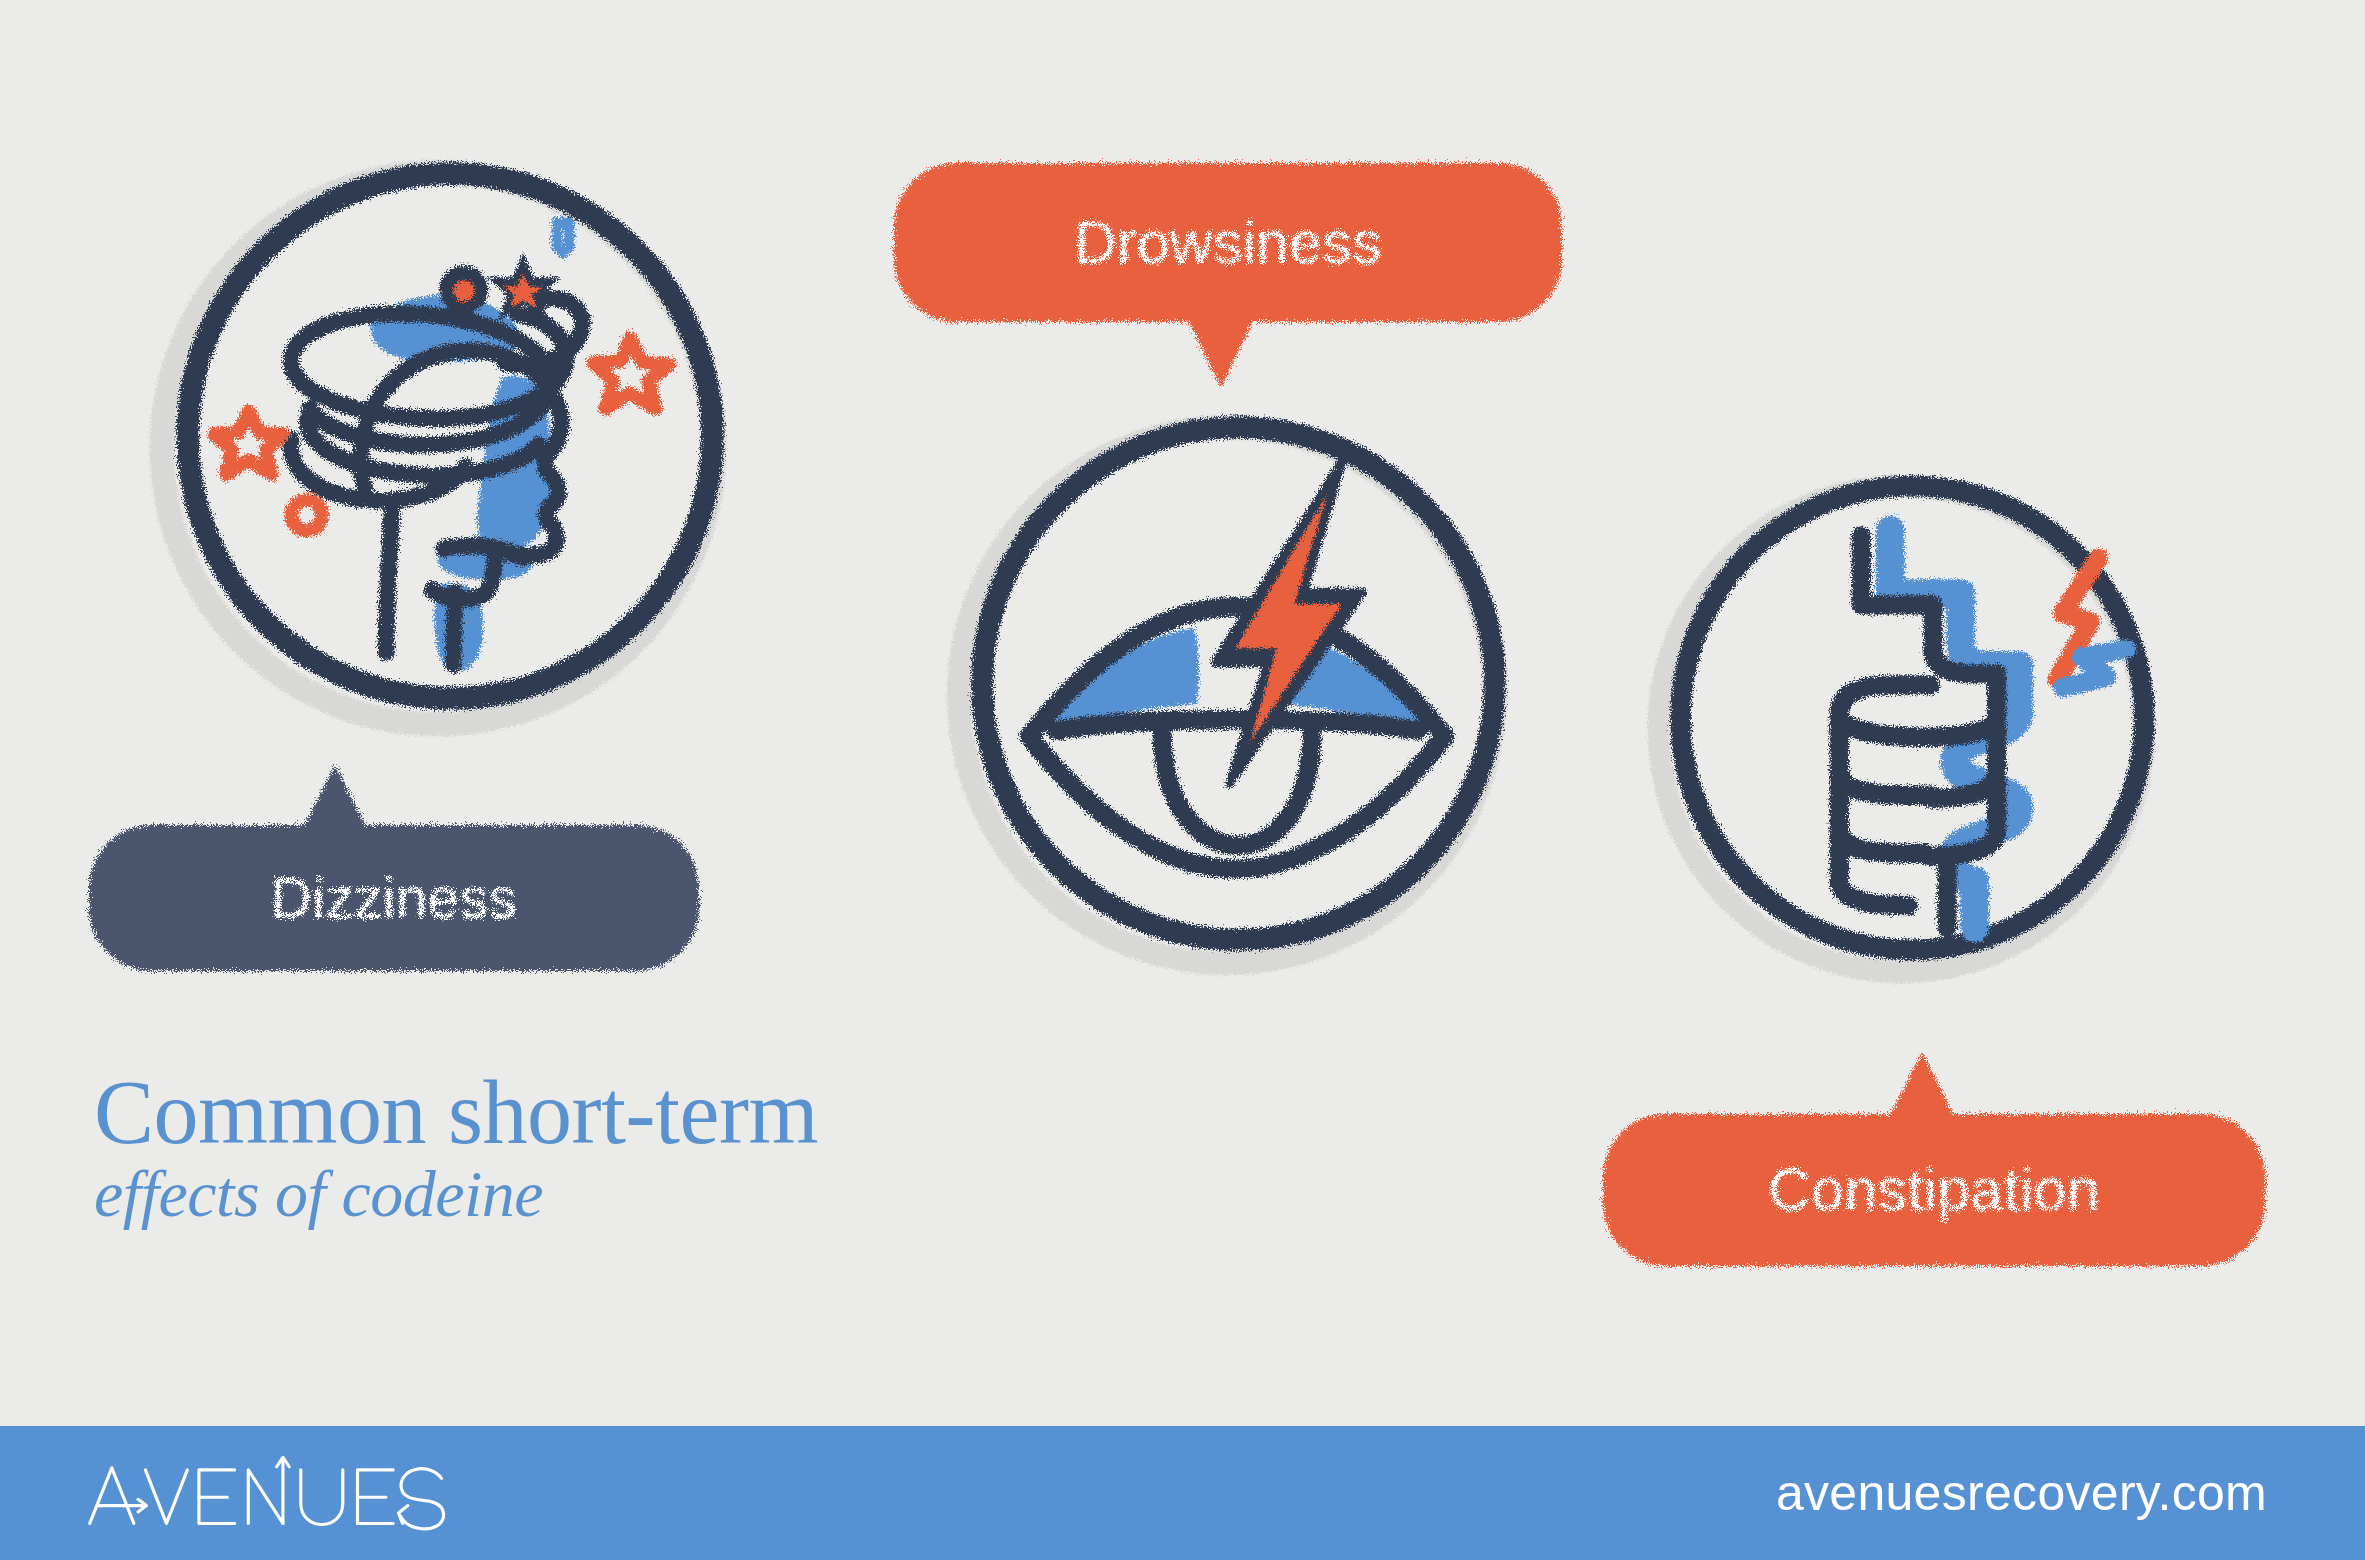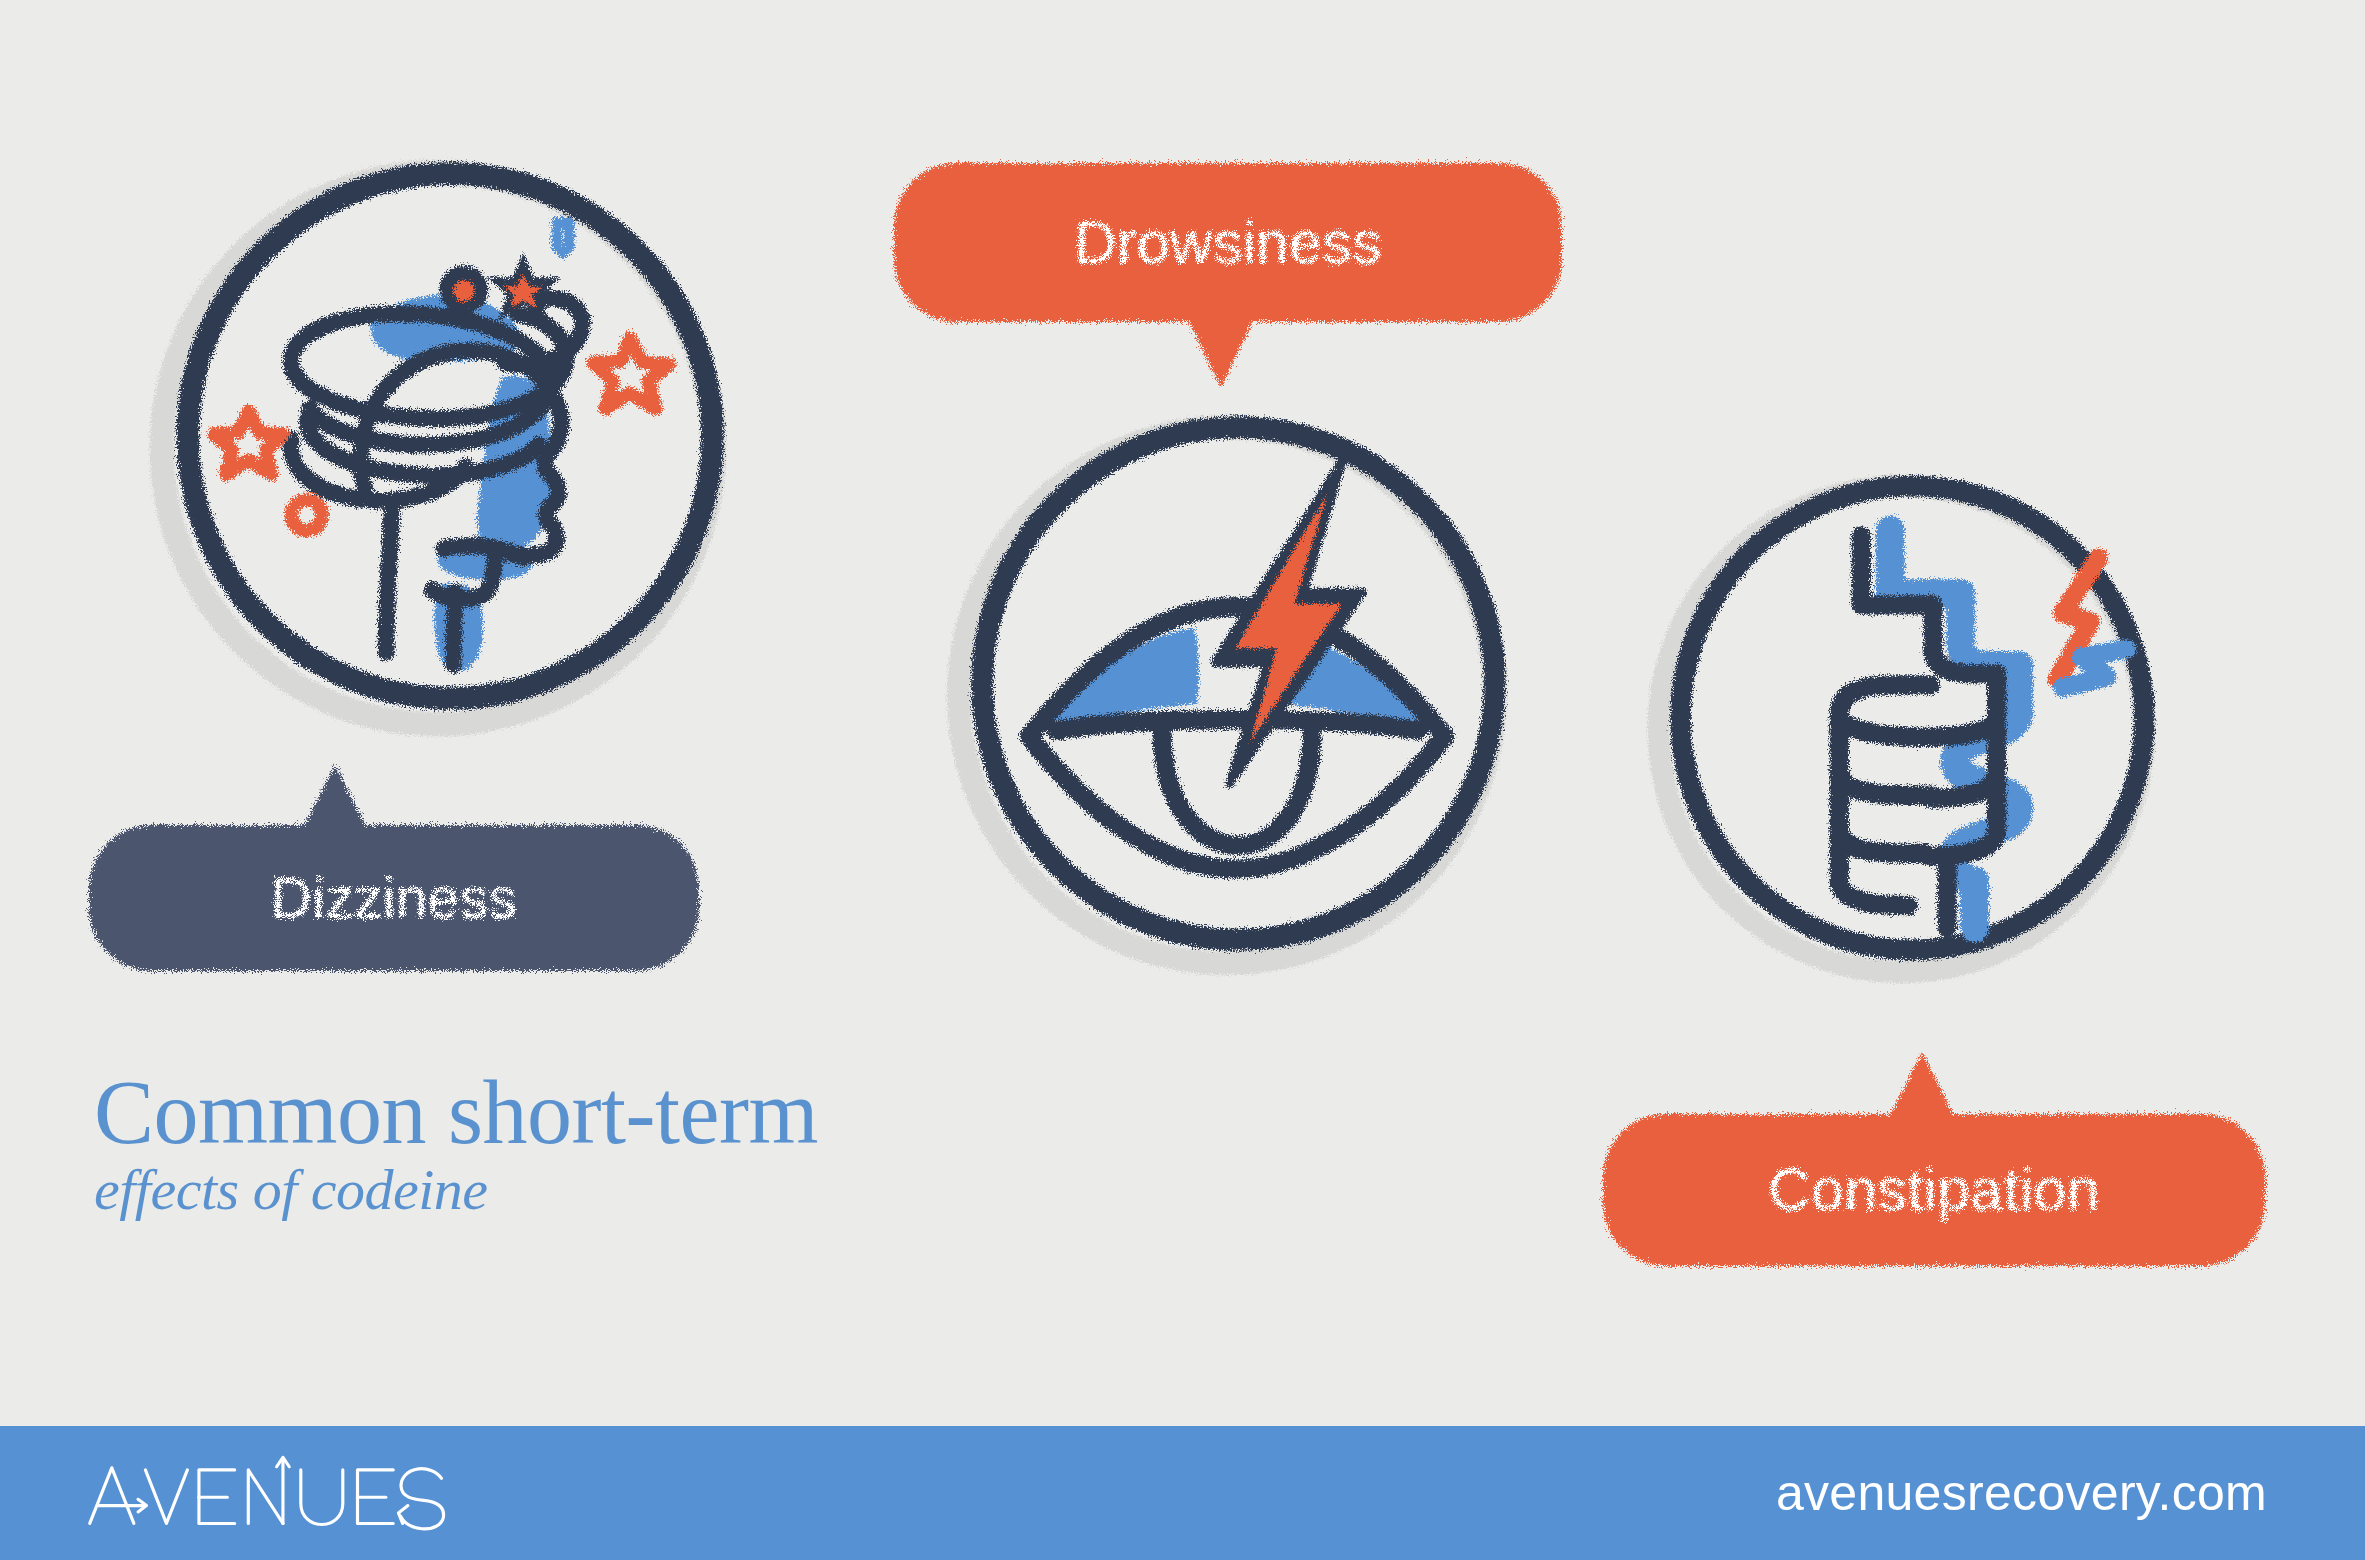--- a/index.html
+++ b/index.html
@@ -84,21 +84,21 @@
 
   
   #headline {
     position:absolute;
     left:94px; top:1066px;
     color:#5a92cf;
     font-family:"Liberation Serif", serif;
     line-height:1.04;
   }
   #headline .line1 { display:block; font-size:90px; font-weight:400; letter-spacing:-0.5px; }
-  #headline .line2 { display:block; font-size:58px; font-weight:400; font-style:italic; letter-spacing:-0.5px; }
+  #headline .line2 { display:block; font-size:66px; font-weight:400; font-style:italic; letter-spacing:-0.5px; }
 
   
   #footer-bar {
     position:absolute;
     left:0; right:0; bottom:0;
     height:134px;
     background:#5692d3;
     display:flex;
     align-items:center;
     justify-content:space-between;

